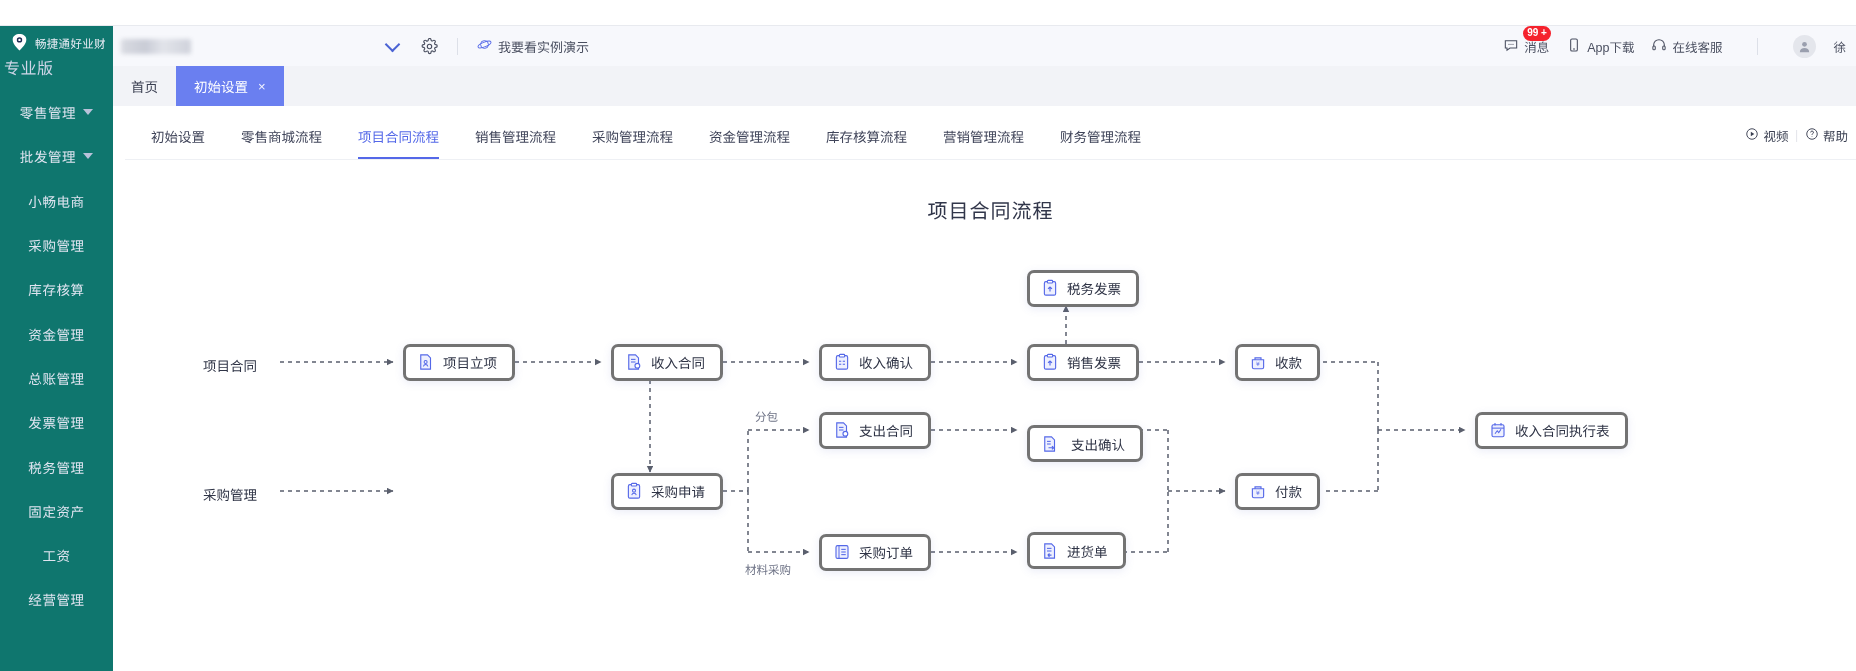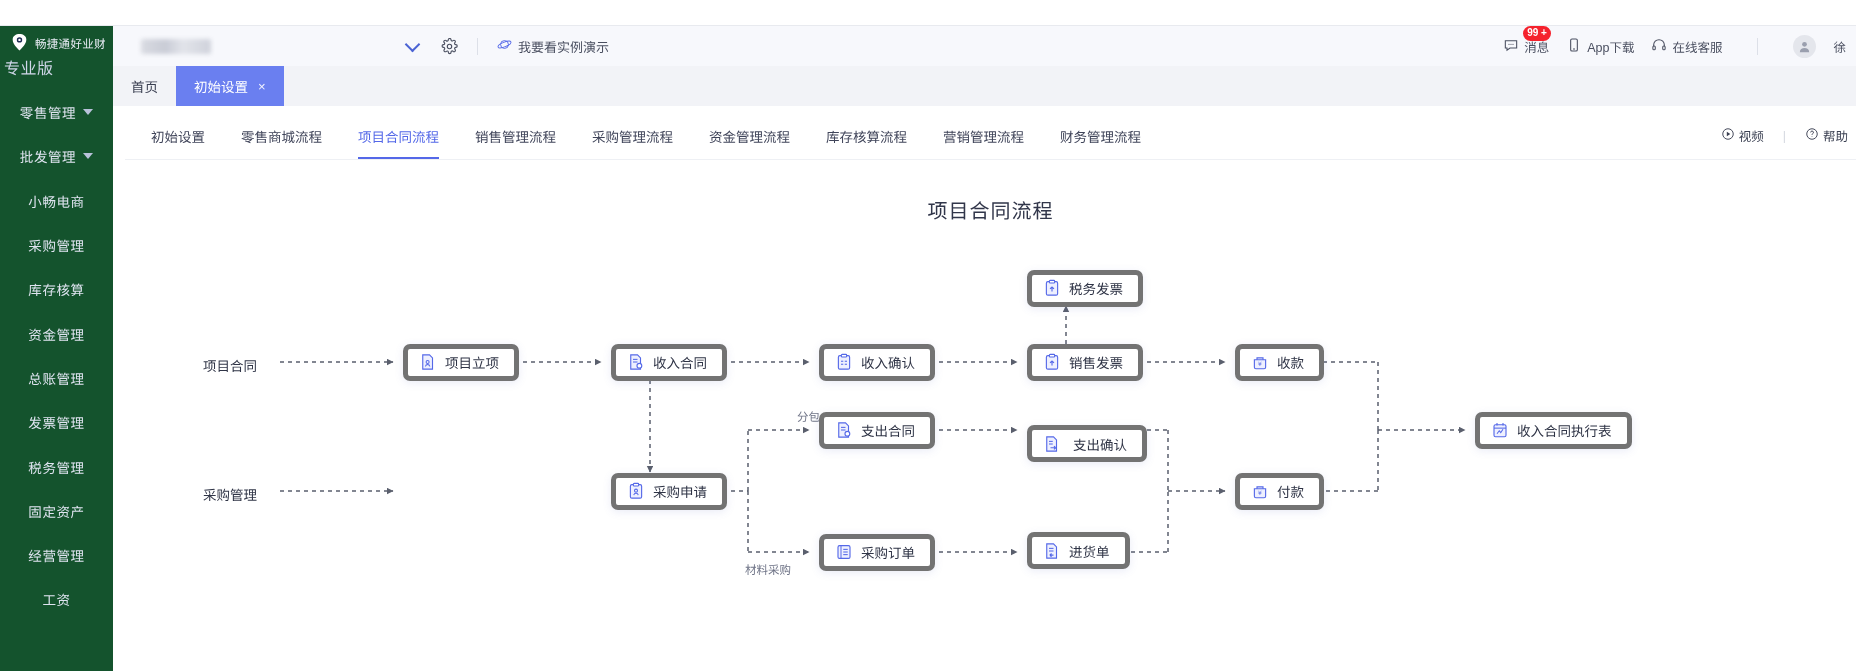--- a/index.html
+++ b/index.html
@@ -22,21 +22,21 @@
     position: absolute; left: 0; top: 0;
     width: 1856px; height: 26px;
     background: #ffffff;
     border-bottom: 1px solid #e8eaef;
   }
 
   
   .sidebar {
     position: absolute; left: 0; top: 26px;
     width: 113px; height: 645px;
-    background: #14532d;
+    background: #0f766e;
     overflow: hidden;
   }
   .logo-block {
     position: relative;
     height: 58px;
     padding: 6px 0 0 0;
   }
   .logo-row {
     display: flex; align-items: center;
     padding-left: 9px;
@@ -90,21 +90,21 @@
   .header {
     position: absolute;
     left: 113px; top: 26px;
     width: 1743px; height: 40px;
     background: #f7f8fc;
     display: flex;
     align-items: center;
   }
   .hdr-left {
     display: flex; align-items: center;
-    padding-left: 24px;
+    padding-left: 4px;
     gap: 1px;
   }
   .company-blur {
     width: 70px; height: 15px;
     background: linear-gradient(90deg,#d9dbe2 0%, #c9ccd6 35%, #e2e4ea 60%, #cfd2db 100%);
     filter: blur(2.2px);
     border-radius: 2px;
     margin-left: 4px;
   }
   .chevron-dn {
@@ -223,21 +223,22 @@
     left: 0; right: 0; bottom: 0;
     height: 2px;
     background: #5468e8;
   }
   .subtabs-right {
     margin-left: auto;
     display: flex; align-items: center;
     padding-right: 8px;
     font-size: 12.5px;
     color: #3b4052;
-    gap: 19px;
+    gap: 7px;
+    font-family: Liberation Serif, serif;
   }
   .sr-item { display: flex; align-items: center; gap: 4px; cursor: pointer; }
   .sr-sep { color: #d5d8e0; }
 
   .flow-title {
     text-align: center;
     font-size: 20px;
     color: #31364a;
     margin-top: 35px;
     letter-spacing: 1px;
@@ -251,21 +252,21 @@
   }
   .svg-layer {
     position: absolute; left: 0; top: 0;
     width: 1731px; height: 430px;
     pointer-events: none;
   }
   .node {
     position: absolute;
     height: 37px;
     background: #ffffff;
-    border: 5px solid #737373;
+    border: 3px solid #737373;
     border-radius: 7px;
     box-shadow: 0 2px 9px rgba(92,106,196,0.13);
     display: flex;
     align-items: center;
     padding: 0 15px 0 11px;
     gap: 8px;
     font-size: 13.5px;
     color: #2f3446;
     white-space: nowrap;
     cursor: pointer;
@@ -334,24 +335,24 @@
         <div class="nav-item">
           <span>发票管理</span>
         </div>
         <div class="nav-item">
           <span>税务管理</span>
         </div>
         <div class="nav-item">
           <span>固定资产</span>
         </div>
         <div class="nav-item">
+          <span>工资</span>
+        </div>
+        <div class="nav-item">
           <span>经营管理</span>
-        </div>
-        <div class="nav-item">
-          <span>工资</span>
         </div>
       </div>
   </div>
 
   <div class="header">
     <div class="hdr-left">
       <div class="company-blur"></div>
       <span class="chevron-dn"></span>
       <span class="gear-ico">
         <svg viewBox="0 0 24 24" width="17" height="17" fill="none" stroke="#4a4f60" stroke-width="1.6">
@@ -657,18 +658,18 @@
               <svg viewBox="0 0 24 24" width="18" height="18">
                 <path d="M4.5 9h15v10a2 2 0 0 1-2 2h-11a2 2 0 0 1-2-2z" fill="#eef0fe" stroke="#5468e8" stroke-width="1.5"></path>
                 <path d="M8 9V6.5h8V9" fill="none" stroke="#5468e8" stroke-width="1.5"></path>
                 <text x="12" y="17.5" font-size="8" text-anchor="middle" fill="#5468e8" font-family="DejaVu Sans">¥</text>
               </svg>
             </span>
             <span>付款</span>
           </div>
           <div class="row-label" style="left: 78px; top: 131px;">项目合同</div>
           <div class="row-label" style="left: 78px; top: 260px;">采购管理</div>
-          <div class="edge-label" style="left: 630px; top: 184px; margin-left: 42px;">分包</div>
+          <div class="edge-label" style="left: 630px; top: 184px;">分包</div>
           <div class="edge-label" style="left: 620px; top: 337px;">材料采购</div>
         </div>
     </div>
   </div>
 </div>
 
 </body></html>

